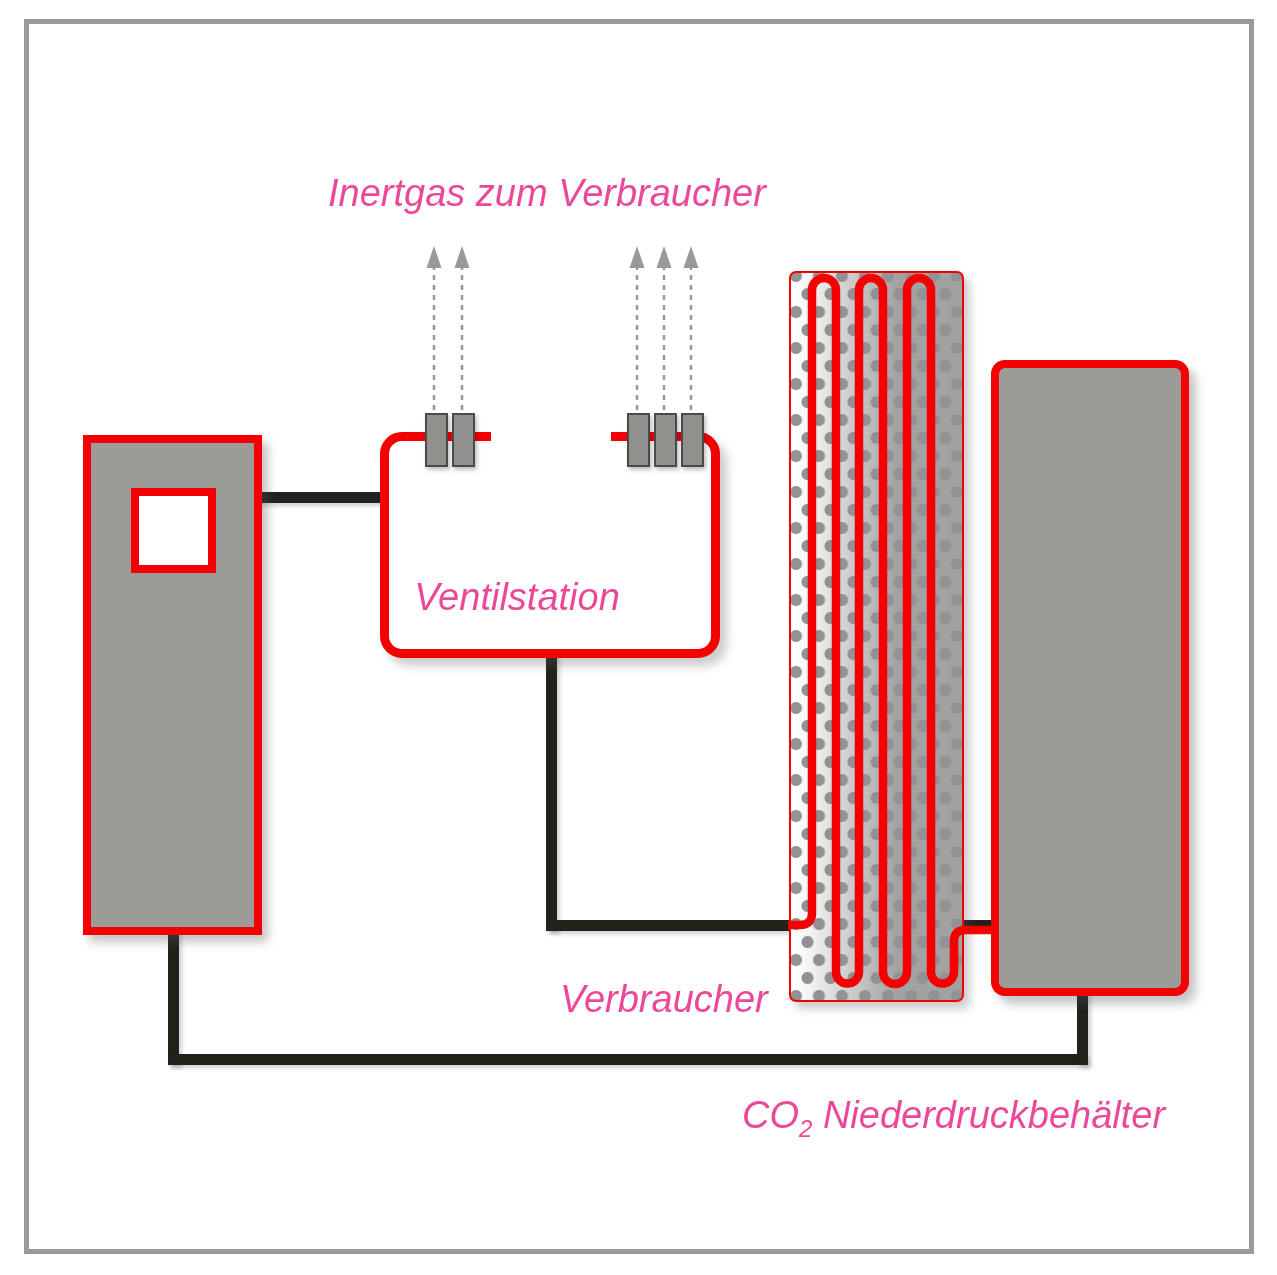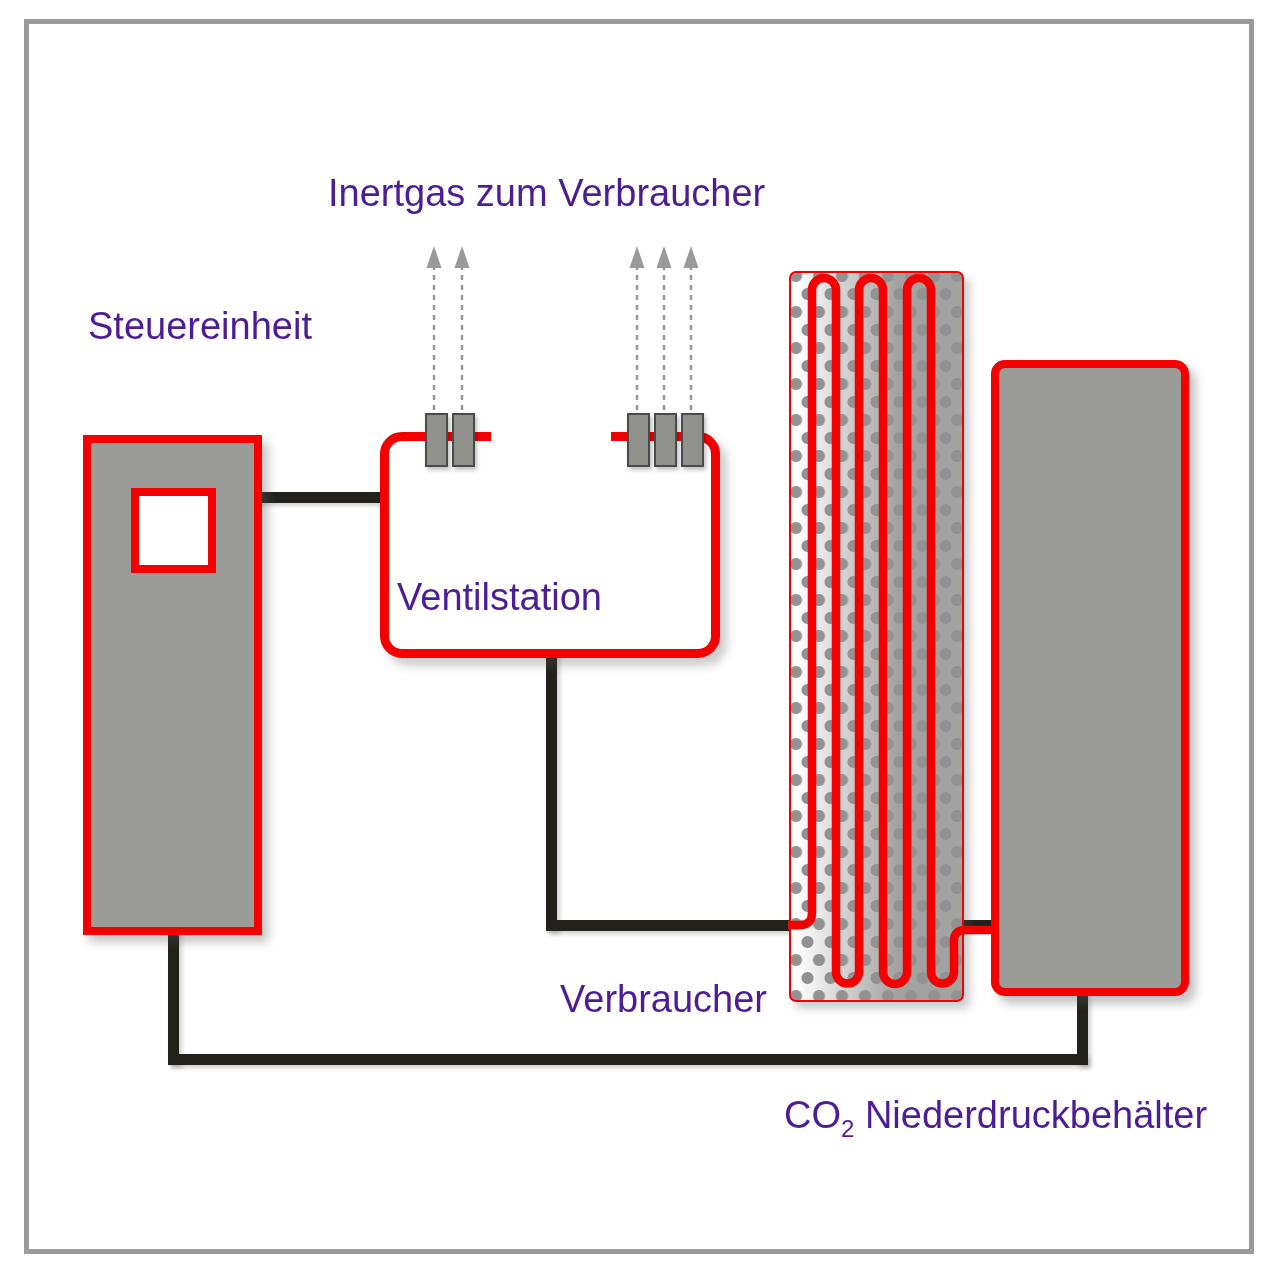--- a/index.html
+++ b/index.html
@@ -1,19 +1,19 @@
 <!DOCTYPE html>
 <html><head>
 <meta charset="utf-8">
 <style>
   html,body{margin:0;padding:0;background:#ffffff;}
   body{width:1277px;height:1275px;position:relative;overflow:hidden;
        font-family:"Liberation Sans","DejaVu Sans",sans-serif;}
   .abs{position:absolute;}
-  .lbl{color:#4c1d95;font-size:38px;white-space:nowrap;}
+  .lbl{font-style:italic;color:#ec4899;font-size:38px;white-space:nowrap;}
   
   .frame{left:24px;top:19px;width:1220px;height:1225px;border:5px solid #9a9a9a;background:transparent;}
   
   .redbox{border:8px solid #f40000;background:#9b9b97;box-shadow:6px 7px 9px rgba(90,90,90,0.35);}
   .control-box{left:83px;top:435px;width:163px;height:484px;}
   .display-sq{left:131px;top:488px;width:69px;height:69px;border:8px solid #f40000;background:#ffffff;}
   .valve-station{left:380px;top:432px;width:322px;height:208px;border:9px solid #f40000;border-radius:22px;
                  background:#ffffff;box-shadow:7px 8px 10px rgba(90,90,90,0.30);}
   .gapcover{left:491px;top:429px;width:120px;height:15px;background:#ffffff;}
   .tank{left:991px;top:360px;width:182px;height:620px;border:8px solid #f40000;border-radius:14px;
@@ -36,42 +36,41 @@
         box-shadow:6px 7px 9px rgba(90,90,90,0.30);
         background-image:
           radial-gradient(circle,#929295 5.5px,rgba(146,146,149,0) 6.5px),
           radial-gradient(circle,#929295 5.5px,rgba(146,146,149,0) 6.5px),
           linear-gradient(to right,#ffffff 3%,#a2a2a0 62%);
         background-size:23px 36px,23px 36px,100% 100%;
         background-position:5px 3px,16.5px 21px,0 0;}
   svg.overlay{position:absolute;left:0;top:0;pointer-events:none;}
   .t-title{left:328px;top:172px;}
   .t-control{left:88px;top:302px;line-height:49px;}
-  .t-valvestation{left:397px;top:576px;width:322px;}
+  .t-valvestation{left:356px;top:576px;width:322px;text-align:center;}
   .t-evap{left:560px;top:978px;}
-  .t-co2{left:784px;top:1094px;}
+  .t-co2{left:742px;top:1094px;}
   .t-co2 sub{font-size:24px;}
 </style>
 </head>
 <body>
 
 <div class="abs frame"></div>
 
 <div class="abs pipe pipeA"></div>
 <div class="abs pipe pipeBv"></div>
 <div class="abs pipe pipeBh"></div>
 <div class="abs pipe pipeC"></div>
 <div class="abs pipe pipeDv1"></div>
 <div class="abs pipe pipeDh"></div>
 <div class="abs pipe pipeDv2"></div>
 
 <div class="abs lbl t-title">Inertgas zum Verbraucher</div>
 
 <div class="abs lbl t-control">
-  <div>Steuereinheit</div>
 </div>
 
 <div class="abs redbox control-box"></div>
 <div class="abs display-sq"></div>
 
 <div class="abs valve-station"></div>
 <div class="abs gapcover"></div>
 <div class="abs lbl t-valvestation">Ventilstation</div>
 
 <div class="abs valve v1"></div>

